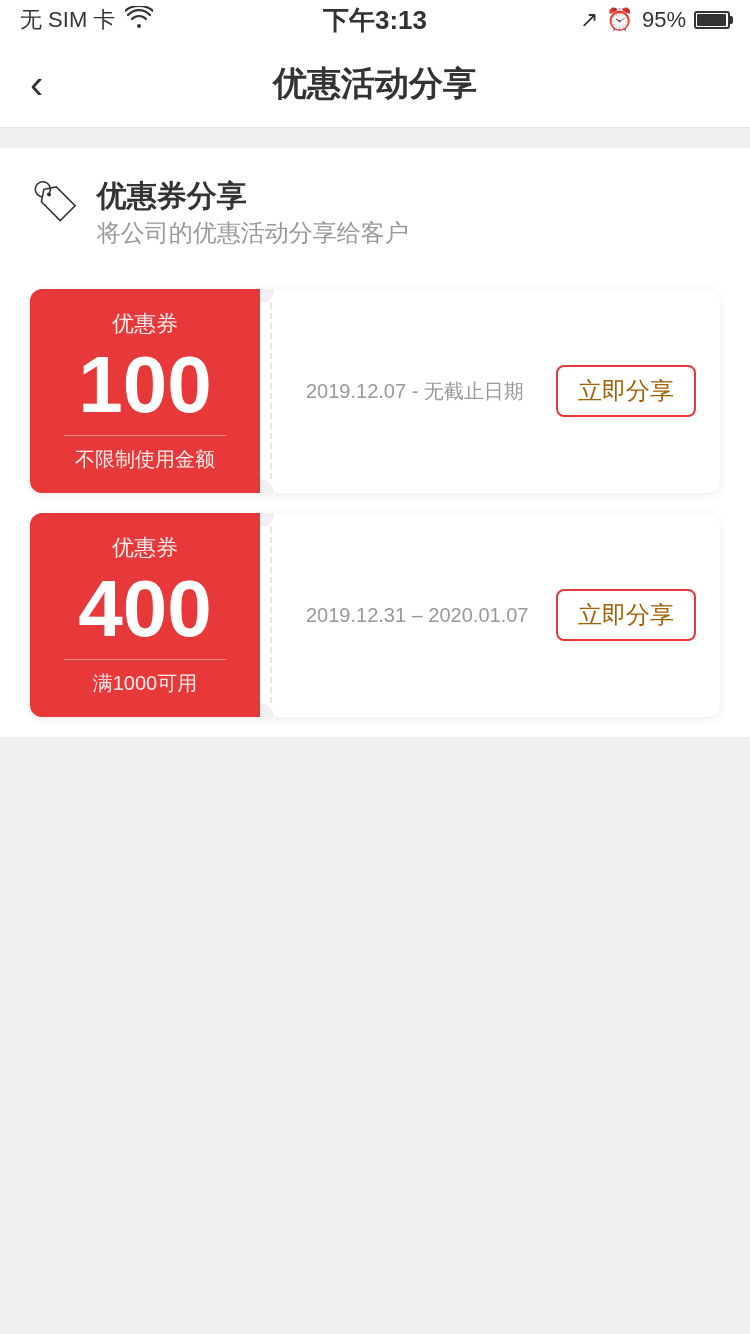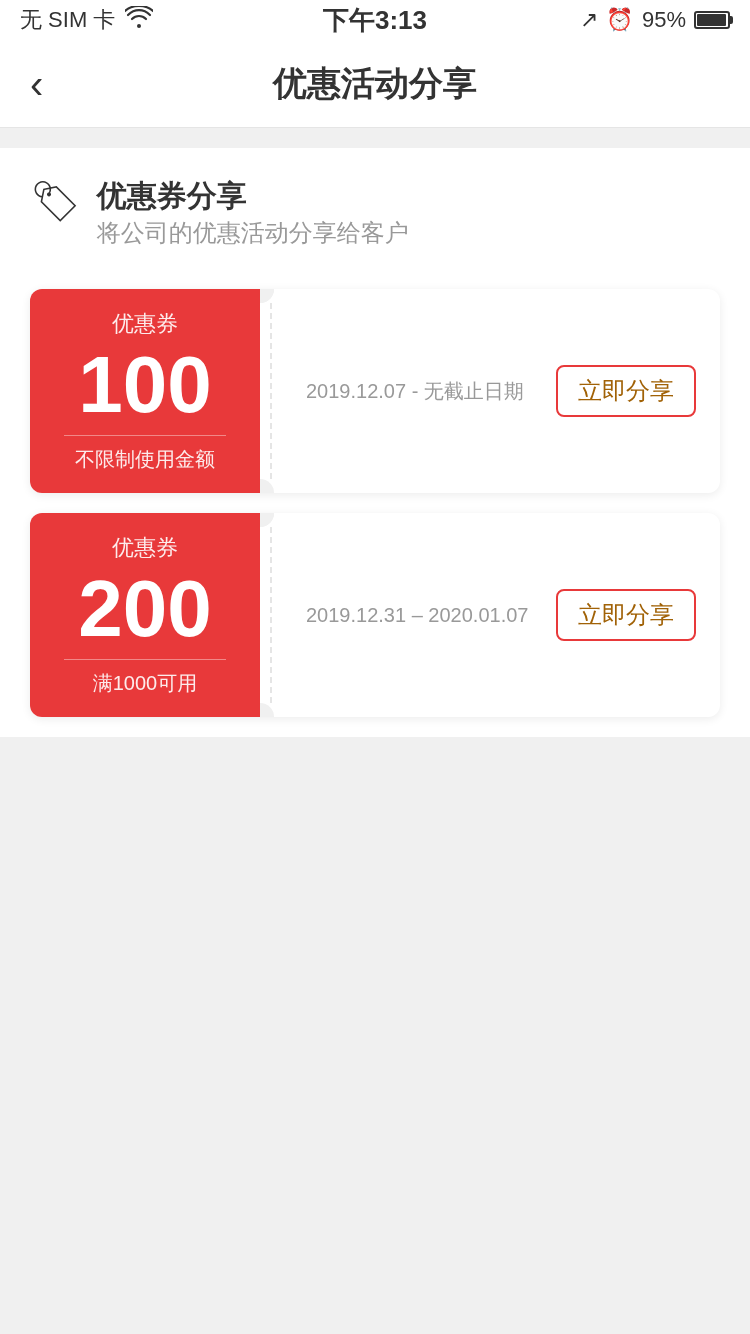--- a/index.html
+++ b/index.html
@@ -311,21 +311,21 @@
       <div class="coupon-meta-row">
         <span class="coupon-date">2019.12.07 - 无截止日期</span>
         <button class="share-btn">立即分享</button>
       </div>
     </div>
   </div>
 
   <div class="coupon-card">
     <div class="coupon-left-inner">
       <div class="coupon-type">优惠券</div>
-      <div class="coupon-amount">200</div>
+      <div class="coupon-amount">400</div>
       <div class="coupon-divider"></div>
       <div class="coupon-condition">满1000可用</div>
     </div>
     <div class="coupon-notch">
       <div class="coupon-dashed"></div>
     </div>
     <div class="coupon-right">
       <div class="coupon-meta-row">
         <span class="coupon-date">2019.12.31 – 2020.01.07</span>
         <button class="share-btn">立即分享</button>

